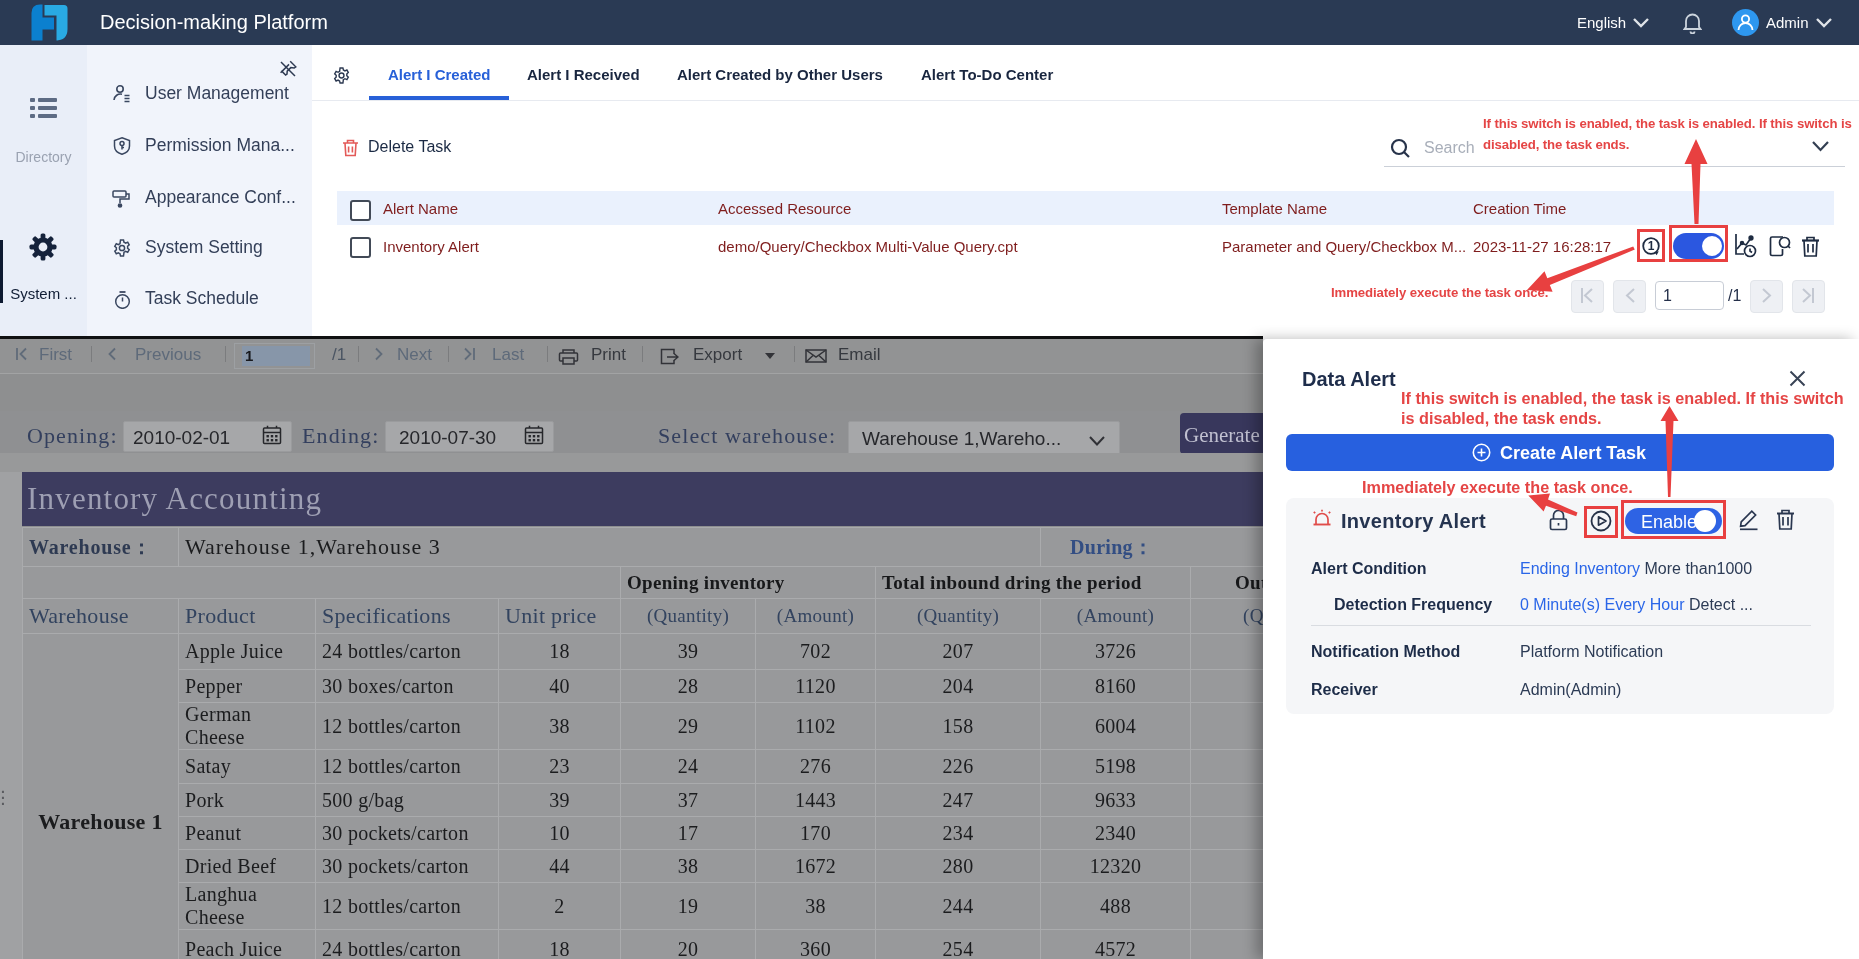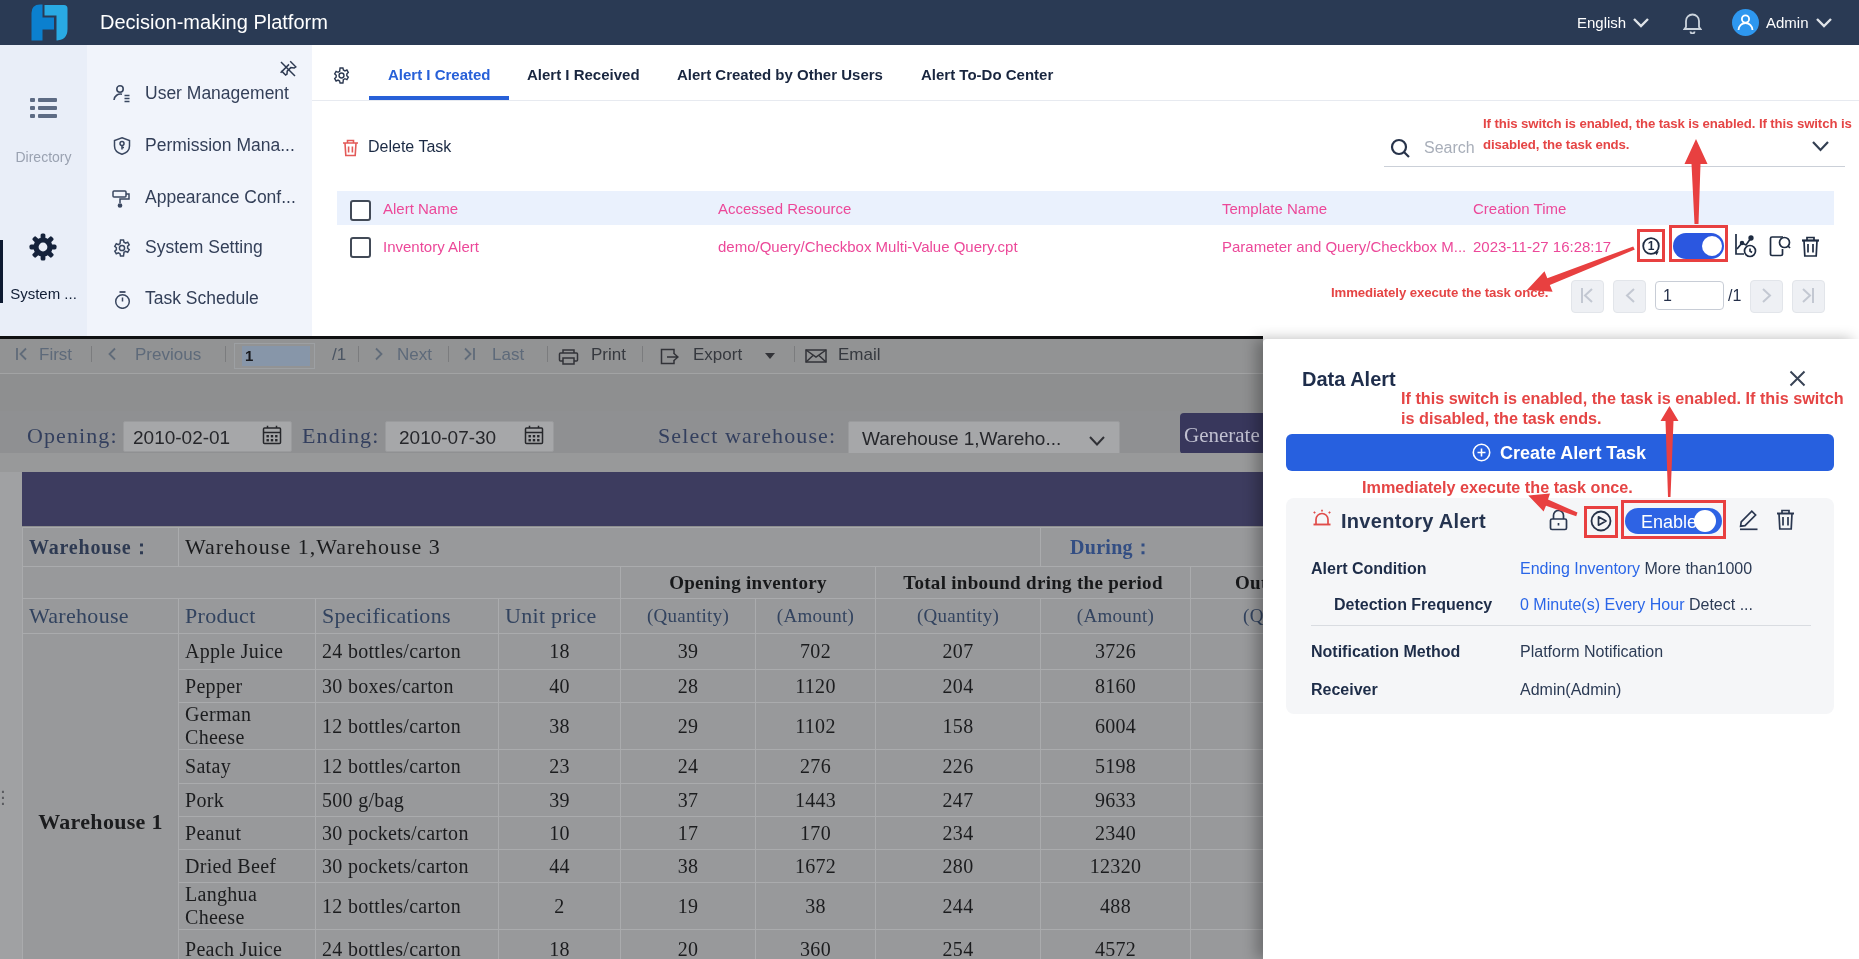--- a/index.html
+++ b/index.html
@@ -19,41 +19,41 @@
   #sysbar{left:0;top:240px;width:3px;height:63px;background:#0d1930}
   
   #tabrow{left:312px;top:45px;width:1547px;height:55px;background:#fff;border-bottom:1px solid #e7eaf0}
   .tab{top:47px;height:55px;line-height:55px;font-weight:bold;font-size:15px;color:#19263f}
   #tabactive{color:#2760d8}
   #tabline{left:369px;top:96px;width:140px;height:4px;background:#2760d8}
   
   .dark{color:#1b2a44}
   #thead{left:337px;top:191px;width:1497px;height:34px;background:#eaf1fd}
   .cb{width:17px;height:17px;border:2px solid #424a57;border-radius:3px;background:#fff}
-  .hcell{font-size:15px;color:#ec4899}
+  .hcell{font-size:15px;color:#7f1d1d}
   .redtxt{color:#e54545;font-weight:bold;font-size:13.2px;white-space:nowrap;letter-spacing:-0.1px}
   .pgbtn{width:31px;height:31px;background:#eef0f4;border:1px solid #e2e5ea;border-radius:4px}
   
   #report{left:0;top:339px;width:1263px;height:620px;background:#8e8f90;overflow:hidden}
   #rtoolbar{left:0;top:0;width:1263px;height:34px;background:#929394;border-bottom:1px solid #a2a3a4;font-size:16px}
   .tbtxt{top:0;height:31px;line-height:31px;color:#5e6a7a;font-size:17px}
   .tbdark{color:#36393f}
   .tbsep{top:7px;width:1px;height:16px;background:#7b7c7e}
   #parampane{left:0;top:72px;width:1263px;height:42px;background:#8f9092}
   .serif{font-family:"Liberation Serif",serif}
   .plabel{font-family:"Liberation Serif",serif;font-size:22px;letter-spacing:1.1px;color:#333f5e}
   .pinput{background:#a6a7a9;border:1px solid #9a9b9d;border-radius:2px}
   #banner{left:22px;top:133px;width:1241px;height:54px;background:#3d3c5f}
   #rtable{left:22px;top:188px}
   table{border-collapse:collapse;table-layout:fixed;width:1429px}
   td{border:1px solid #aaabad;font-family:"Liberation Serif",serif;font-size:20px;letter-spacing:0.3px;
      color:#1b1c1e;padding:0 6px;overflow:hidden;background:#98999b}
   .num{text-align:center;padding:0}
   .h2c{font-size:22px;color:#32435f;white-space:nowrap}
-  .h1c{font-weight:bold;text-align:center;font-size:19px;color:#17181a;white-space:nowrap}
+  .h1c{font-weight:bold;text-align:left;font-size:19px;color:#17181a;white-space:nowrap}
   
   #panel{left:1263px;top:339px;width:596px;height:620px;background:#fff;
          box-shadow:-7px 0 14px rgba(0,0,0,0.28);border-top-left-radius:4px}
   #card{left:1286px;top:498px;width:548px;height:216px;background:#f5f6f8;border-radius:8px}
   .lbl{font-weight:bold;font-size:16px;color:#1d2c48}
   .val{font-size:16px;color:#2c3b55}
   .bluev{font-weight:normal;color:#2a66e8}
   .redbox{border:3px solid #e84040}
 </style>
 </head>
@@ -387,20 +387,21 @@
   <svg class="abs" style="left:921px;top:121px" width="14" height="10" viewBox="0 0 14 10">
       <g stroke="#515256" stroke-width="1.5" fill="none">
         <path d="M2,5 L7,1 L12,5"></path>
         <path d="M2,9 L7,5 L12,9"></path>
       </g>
     </svg>
 
   <div class="abs" style="left:0;top:114px;width:1263px;height:19px;background:#98999a"></div>
 
   <div class="abs" id="banner"></div>
+  <div class="abs serif" style="left:27px;top:142px;font-size:31px;letter-spacing:1.2px;color:#9e9fb3">Inventory Accounting</div>
 
   <div class="abs" style="left:0;top:133px;width:22px;height:487px;background:#a0a1a3"></div>
   <div class="abs" style="left:1px;top:446px;width:4px;height:18px;color:#5a5b60;font-size:14px;line-height:6px;font-weight:bold">.<br>.<br>.</div>
 
   <div class="abs" id="rtable">
   <table>
     <colgroup>
           <col style="width:156px">
           <col style="width:137px">
           <col style="width:183px">

